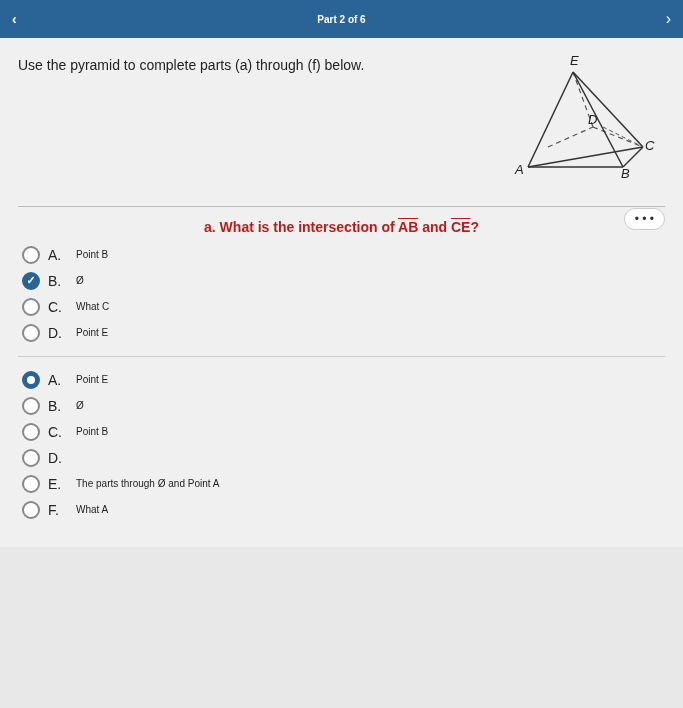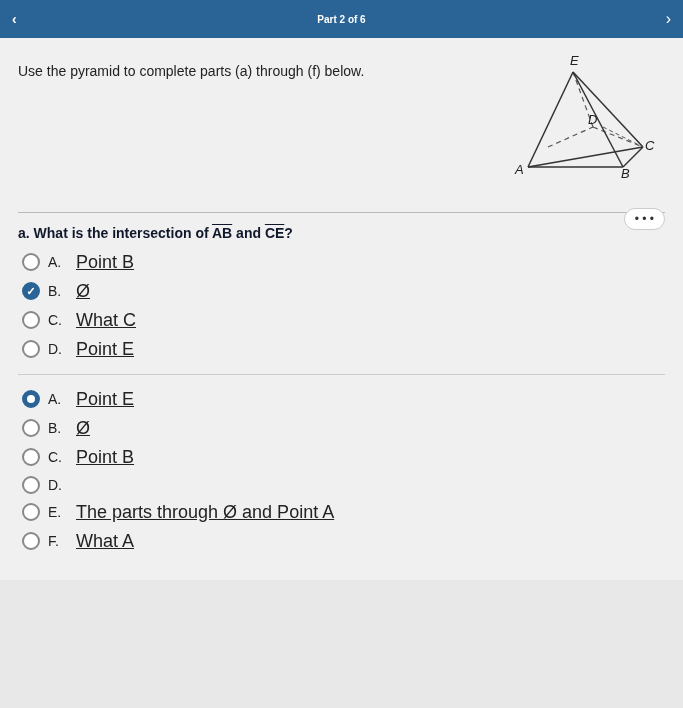--- a/index.html
+++ b/index.html
@@ -38,21 +38,21 @@
       position: absolute;
       right: 12px;
       color: white;
       font-size: 16px;
       cursor: pointer;
     }
 
     
     .main {
       background: #f0f0f0;
-      padding: 24px 18px 14px 18px;
+      padding: 18px 18px 14px 18px;
       position: relative;
     }
 
     
     .instruction-bar {
       display: flex;
       align-items: flex-start;
       justify-content: space-between;
       margin-bottom: 10px;
     }
@@ -93,23 +93,24 @@
       color: #333;
     }
 
     
     .question-section {
       margin-bottom: 14px;
     }
     .question-label {
       font-size: 14px;
       font-weight: bold;
-      color: #0f172a;
+      color: #b91c1c;
       margin-bottom: 8px;
       line-height: 1.5;
+      text-align: center;
     }
     .question-label span.part {
       font-weight: bold;
     }
     .overline {
       text-decoration: overline;
     }
 
     
     .options {
@@ -157,22 +158,21 @@
       color: white;
       font-size: 11px;
       font-weight: bold;
     }
 
     .option-letter {
       font-weight: normal;
       min-width: 20px;
     }
     .option-text {
-      font-size: 18px;
-      text-decoration: underline;
+      font-size: 10px;
     }
 
     .section-divider {
       border: none;
       border-top: 1px solid #ccc;
       margin: 14px 0;
     }
   </style>
 </head>
 <body>

